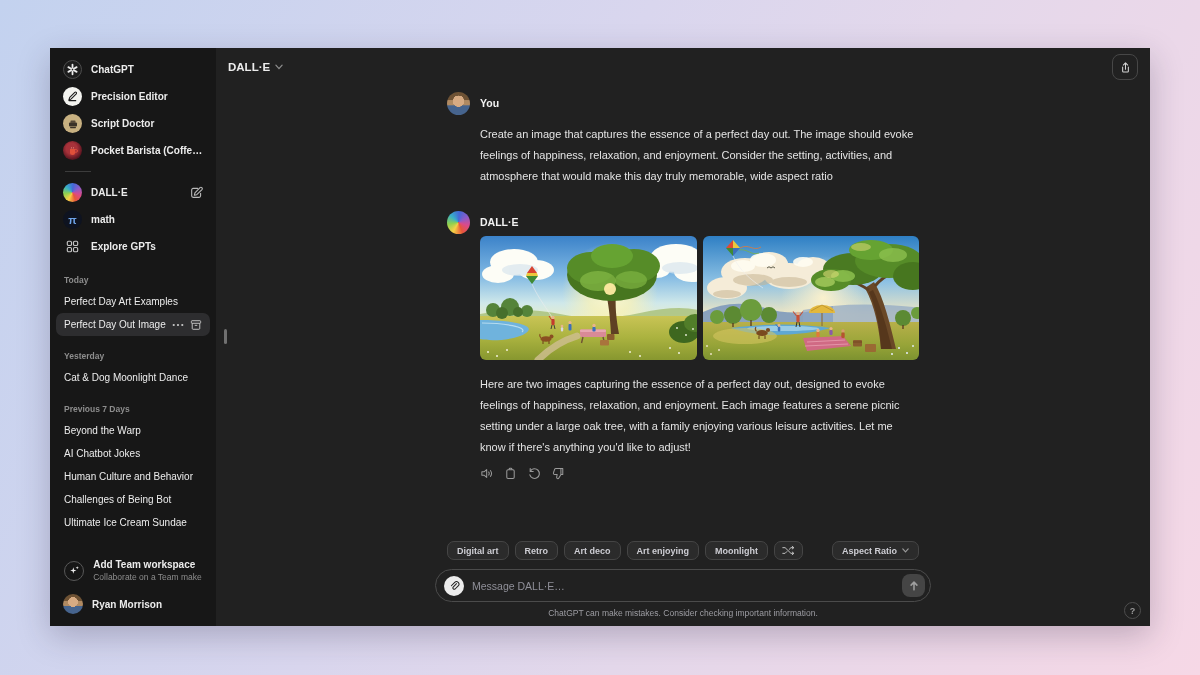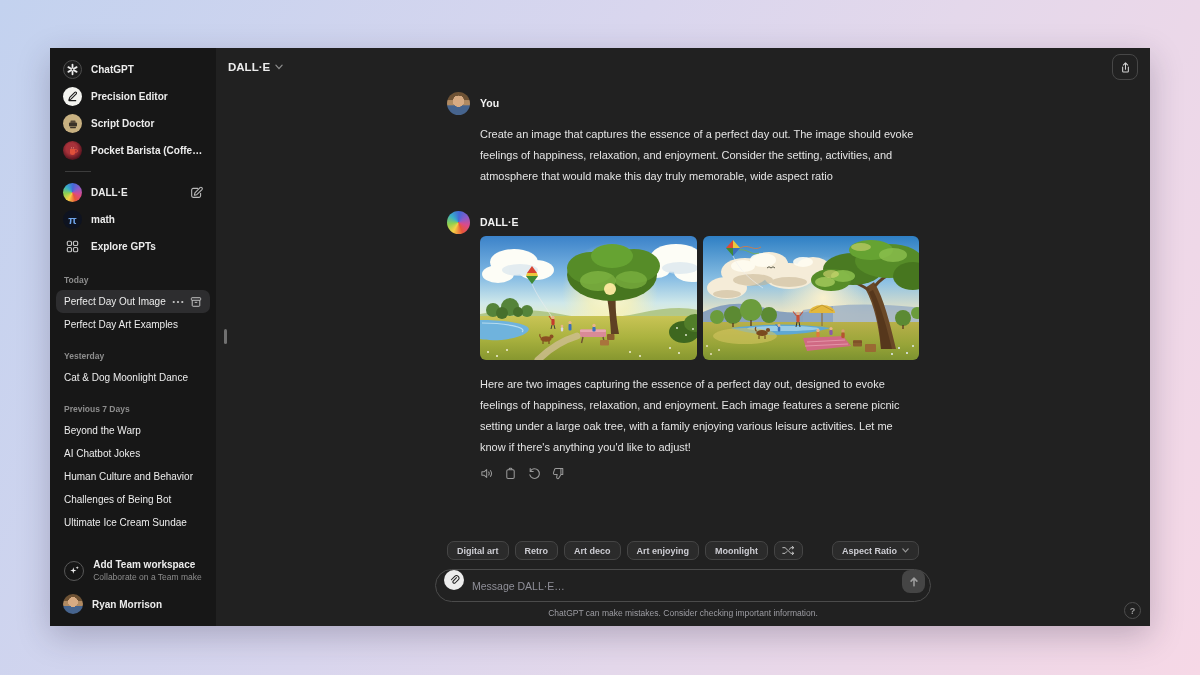--- a/index.html
+++ b/index.html
@@ -78,21 +78,21 @@
   .chips-row { width:472px; margin:0 auto 9px; display:flex; align-items:center; gap:6px; }
   .chip {
     background:#2b2b2b; border:1px solid #454545; color:#cdcdd3; font-family:inherit;
     font-size:9px; font-weight:700; padding:0 9px; height:19px; border-radius:7px; cursor:pointer;
     display:flex; align-items:center; white-space:nowrap;
   }
   .chip.icon-chip { padding:0 7px; color:#c4c4c4; }
   .chip.aspect { margin-left:auto; gap:5px; }
   .input-shell {
     width:496px; margin:0 auto; height:33px; border:1px solid #4b4b4b; border-radius:17px;
-    display:flex; padding:0 5px 0 8px; gap:8px;
+    display:flex; align-items:center; padding:0 5px 0 8px; gap:8px;
   }
   .clip-btn { width:20px; height:20px; min-width:20px; border-radius:50%; background:#ececec; display:flex; align-items:center; justify-content:center; cursor:pointer; }
   .msg-input { flex:1; background:none; border:none; outline:none; color:#ececec; font-family:inherit; font-size:10.5px; }
   .msg-input::placeholder { color:#8f8f98; }
   .send-btn { width:23px; height:23px; min-width:23px; border:none; border-radius:8px; background:#454545; display:flex; align-items:center; justify-content:center; cursor:pointer; color:#9f9f9f; }
   .footer-note { text-align:center; font-size:8.5px; color:#9d9da3; padding:6px 0 3px; }
   .help-bubble {
     position:absolute; right:9px; bottom:7px; width:17px; height:17px; border-radius:50%;
     border:1px solid #4e4e4e; color:#9a9a9a; font-size:9px; font-weight:700;
     display:flex; align-items:center; justify-content:center; cursor:pointer;
@@ -172,37 +172,37 @@
             <rect x="9.2" y="1.6" width="5.2" height="5.2" rx="1.6"></rect>
             <rect x="1.6" y="9.2" width="5.2" height="5.2" rx="1.6"></rect>
             <rect x="9.2" y="9.2" width="5.2" height="5.2" rx="1.6"></rect>
           </svg>
       </span>
       <span class="lbl">Explore GPTs</span>
     </div>
 
     <div class="history">
         <div class="sec-title">Today</div>
+        <div class="hist-item">
+          <span class="hist-label">Perfect Day Art Examples</span>
+        </div>
         <div class="hist-item selected">
           <span class="hist-label">Perfect Day Out Image</span>
           <span class="hist-icons">
             <svg width="12" height="4" viewBox="0 0 14 4" fill="currentColor">
               <circle cx="2" cy="2" r="1.3"></circle>
               <circle cx="7" cy="2" r="1.3"></circle>
               <circle cx="12" cy="2" r="1.3"></circle>
             </svg>
             <svg width="12" height="12" viewBox="0 0 14 14" fill="none" stroke="currentColor" stroke-width="1.1" stroke-linejoin="round">
               <rect x="1.6" y="2" width="10.8" height="3" rx="0.8"></rect>
               <path d="M2.6 5 V11 a1 1 0 0 0 1 1 h6.8 a1 1 0 0 0 1-1 V5"></path>
               <path d="M5.5 7.4 h3"></path>
             </svg>
           </span>
-        </div>
-        <div class="hist-item">
-          <span class="hist-label">Perfect Day Art Examples</span>
         </div>
         <div class="sec-title">Yesterday</div>
         <div class="hist-item">
           <span class="hist-label">Cat &amp; Dog Moonlight Dance</span>
         </div>
         <div class="sec-title">Previous 7 Days</div>
         <div class="hist-item">
           <span class="hist-label">Beyond the Warp</span>
         </div>
         <div class="hist-item">

